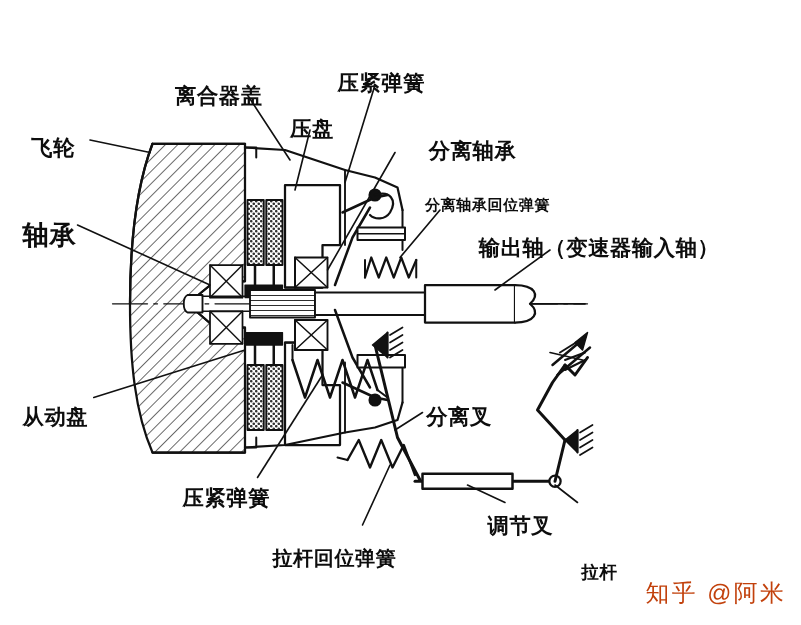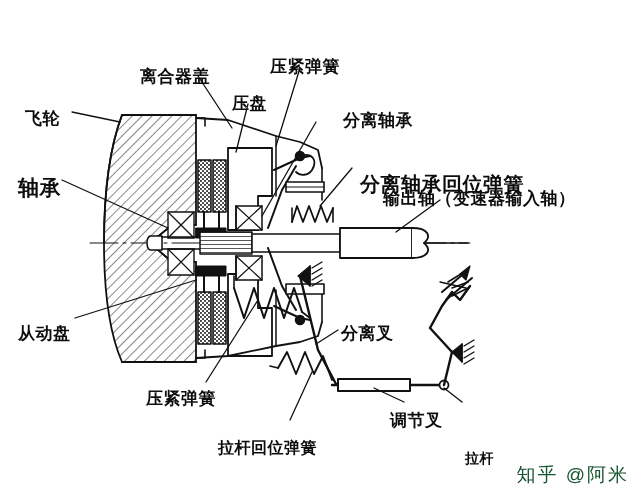--- a/index.html
+++ b/index.html
@@ -22,21 +22,21 @@
     color:#0d0d0d;
     white-space:nowrap;
     letter-spacing:0.5px;
     line-height:1;
   }
   .wm{
     position:absolute;
     right:12px;bottom:12px;
     font-family:"Liberation Sans","DejaVu Sans",sans-serif;
     font-size:19px;
-    color:#14532d;
+    color:#c2410c;
     letter-spacing:2px;
     white-space:nowrap;
     font-weight:400;
   }
 </style>
 </head>
 <body>
 
 <div id="stage">
 
@@ -258,21 +258,21 @@
     </g>
   </svg>
 
   <div class="lbl" style="left:25px;  top:110px; font-size:17px;">飞轮</div>
   <div class="lbl" style="left:18px;  top:178px; font-size:21px;">轴承</div>
   <div class="lbl" style="left:18px;  top:325px; font-size:17px;">从动盘</div>
   <div class="lbl" style="left:140px; top:68px;  font-size:17px;">离合器盖</div>
   <div class="lbl" style="left:232px; top:95px;  font-size:17px;">压盘</div>
   <div class="lbl" style="left:270px; top:58px;  font-size:17px;">压紧弹簧</div>
   <div class="lbl" style="left:318px; top:112px; font-size:17px;margin-left:25px;">分离轴承</div>
-  <div class="lbl" style="left:340px; top:174px; font-size:20px;margin-left:20px;">分离轴承回位弹簧</div>
+  <div class="lbl" style="left:340px; top:158px; font-size:12px;">分离轴承回位弹簧</div>
   <div class="lbl" style="left:383px; top:190px; font-size:17px;">输出轴（变速器输入轴）</div>
   <div class="lbl" style="left:146px; top:390px; font-size:17px;">压紧弹簧</div>
   <div class="lbl" style="left:218px; top:428px; font-size:16px;margin-top:12px;">拉杆回位弹簧</div>
   <div class="lbl" style="left:341px; top:325px; font-size:17px;">分离叉</div>
   <div class="lbl" style="left:390px; top:412px; font-size:17px;">调节叉</div>
   <div class="lbl" style="left:465px; top:412px; font-size:14px;margin-top:40px;">拉杆</div>
 
   <div class="wm">知乎 @阿米</div>
 
 </div>

